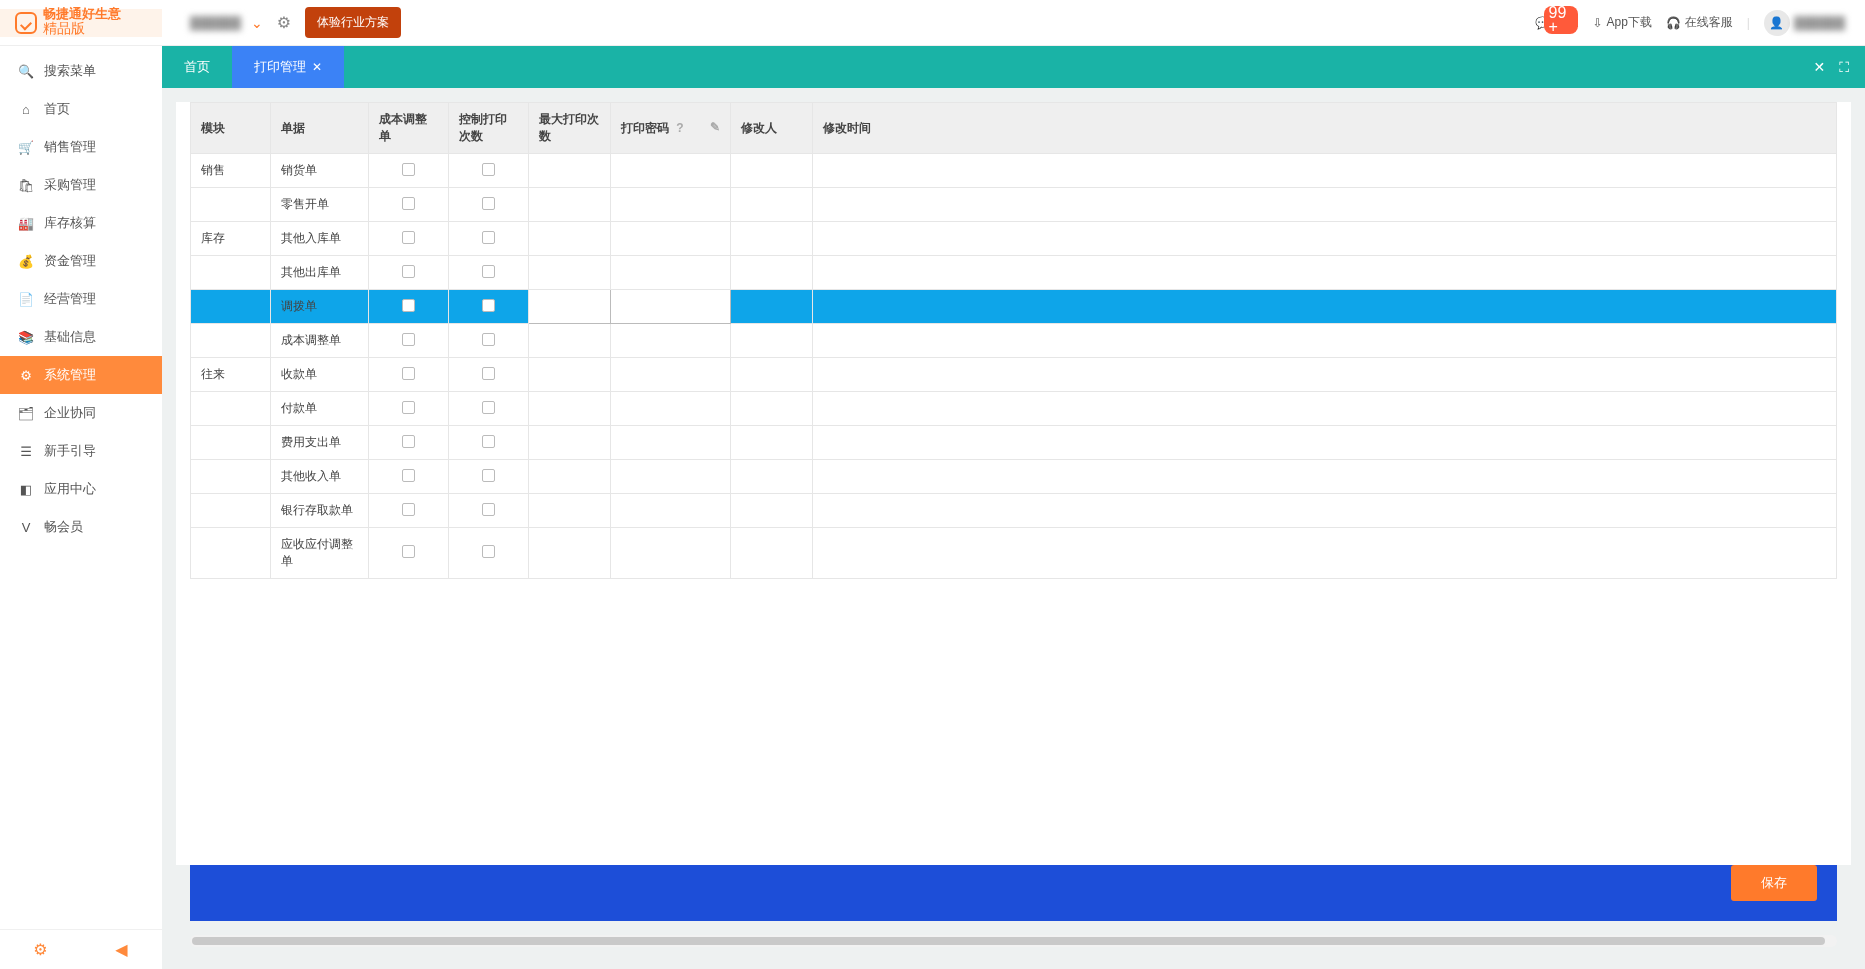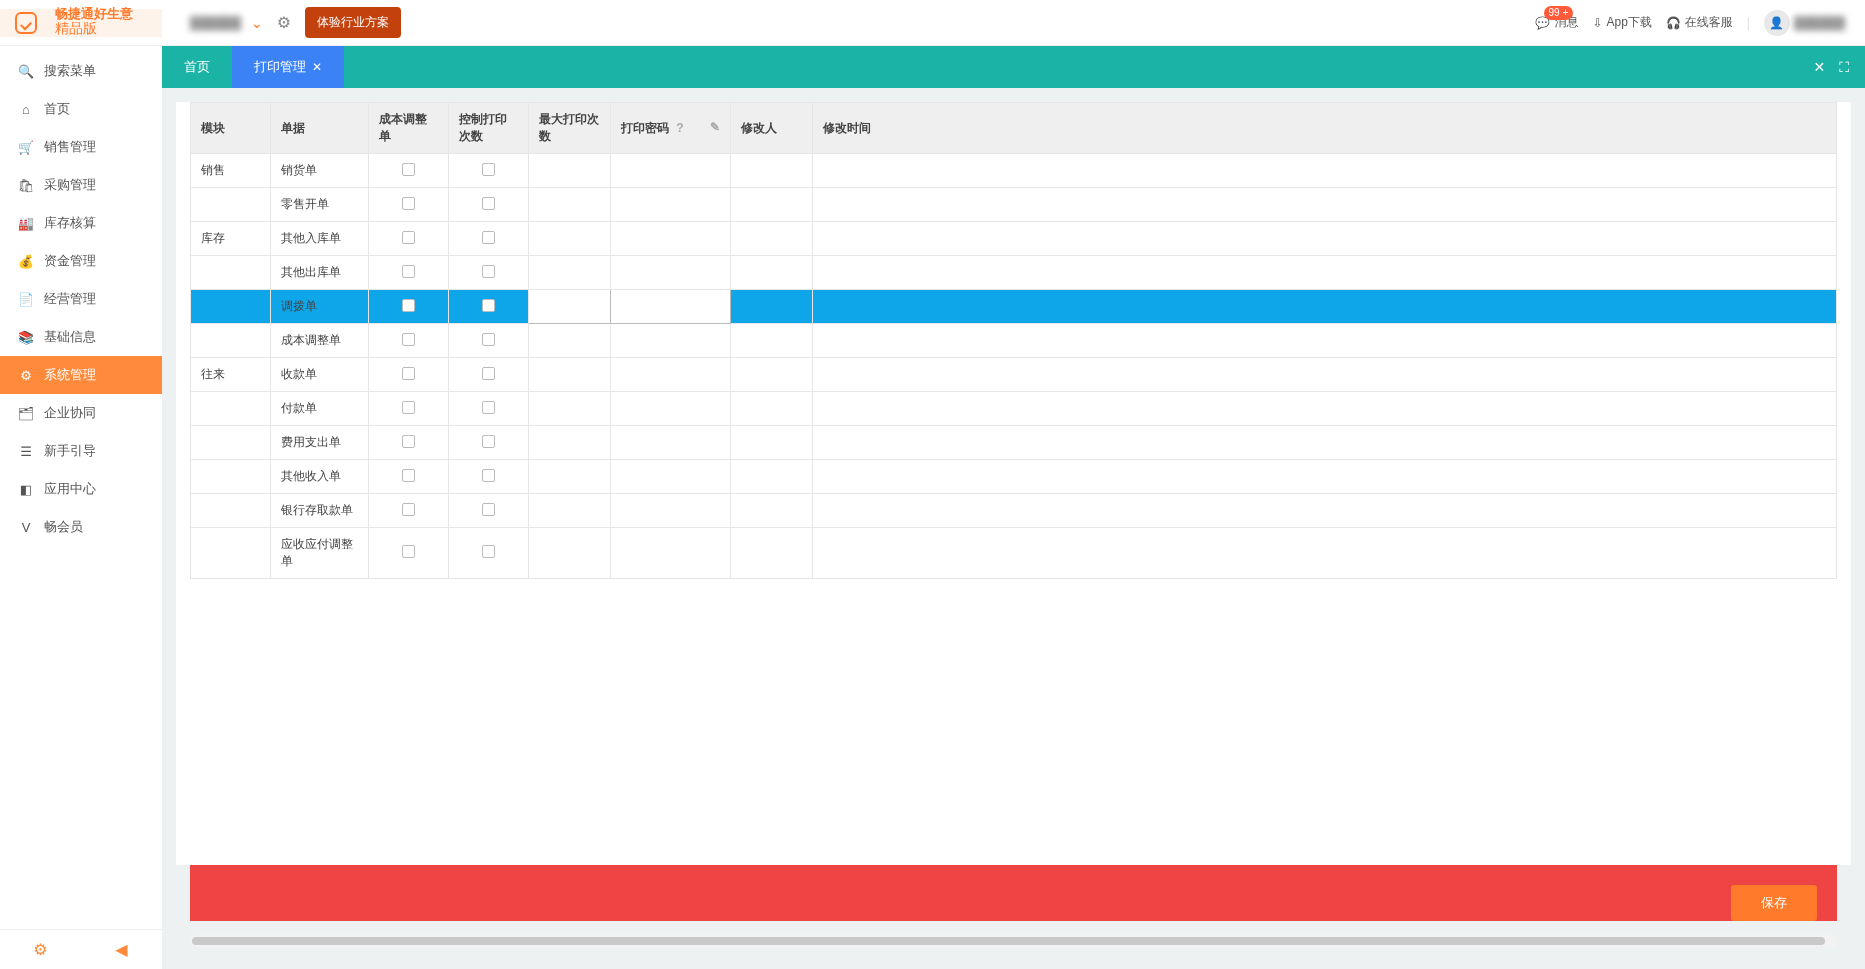--- a/index.html
+++ b/index.html
@@ -1,31 +1,31 @@
 <!DOCTYPE html>
 <html><head>
 <meta charset="utf-8">
 <style>
 * { margin: 0; padding: 0; box-sizing: border-box; }
 body { font-family: "Microsoft YaHei", Arial, sans-serif; font-size: 12px; color: #333; background: #fff; width: 1865px; height: 969px; overflow: hidden; }
 .app { display: flex; flex-direction: column; height: 100%; }
 .topbar { height: 46px; display: flex; align-items: center; padding: 0 20px 0 0; border-bottom: 1px solid #eee; }
-.logo { display: flex; align-items: center; width: 162px; background: #fef3ea; height: 28px; padding-left: 15px; gap: 18px; }
+.logo { display: flex; align-items: center; width: 162px; background: #fef3ea; height: 28px; padding-left: 15px; gap: 6px; }
 .logo-icon { width: 22px; height: 22px; border: 2px solid #ff7a2b; border-radius: 6px; position: relative; }
 .logo-icon::after { content:""; position:absolute; left:4px; top:7px; width:8px; height:5px; border:2px solid #ff7a2b; border-top:none; border-right:none; transform:rotate(-45deg);}
 .logo-text { color: #ff7a2b; font-size: 13px; font-weight: bold; line-height: 1; }
 .logo-sub { color: #ff7a2b; font-size: 14px; }
 .org-select { margin-left: 20px; display: flex; align-items: center; gap: 10px; padding: 4px 8px; }
 .org-blur { filter: blur(3px); color:#999; }
 .chev { color: #ff7a2b; font-size: 14px; }
 .gear { color:#888; font-size:16px; margin-left:6px;}
 .cta-btn { margin-left: 14px; background: #c2410c; color: #fff; border: none; padding: 7px 12px; border-radius: 4px; font-size: 12px; cursor: pointer; }
 .topbar-right { margin-left: auto; display: flex; align-items: center; gap: 14px; color:#555; }
 .tb-item { display:flex; align-items:center; gap:4px; position:relative; cursor:pointer;}
-.badge { position:absolute; top:-8px; left:8px; background:#ff5a3a; color:#fff; border-radius:8px; padding:0 5px; font-size:10px; line-height:14px;}
+.badge { position:absolute; top:-8px; left:8px; background:#ff5a3a; color:#fff; border-radius:8px; padding:0 5px; font-size:16px; line-height:14px;}
 .avatar { width:26px; height:26px; border-radius:50%; background:#e8e8e8; display:flex; align-items:center; justify-content:center; color:#bbb;}
 .blur-name { filter:blur(3px); color:#999;}
 .divider { color:#ddd; }
 
 .body { flex:1; display:flex; min-height:0; }
 .sidebar { width: 162px; background: #fff; display:flex; flex-direction:column; }
 .side-items { flex:1; padding-top:6px; }
 .side-item { display:flex; align-items:center; gap:10px; padding: 10px 18px; color:#555; cursor:pointer; font-size:13px;}
 .side-item.active { background:#ff8a3c; color:#fff; border-radius:0;}
 .side-item .ico { width:16px; display:inline-flex; justify-content:center; }
@@ -47,21 +47,21 @@
 .grid th { background:#efefef; font-weight:bold; }
 .col-module{width:80px;} .col-doc{width:98px;} .col-audit{width:80px; text-align:center;} .col-ctrl{width:80px; text-align:center;}
 .col-max{width:82px;} .col-pwd{width:120px;} .col-modifier{width:82px;} .col-time{}
 .grid td.center { text-align:center; }
 .chk { width:13px; height:13px; border:1px solid #bbb; border-radius:2px; display:inline-block; background:#fff;}
 .row-hl td { background:#0ea5e9; }
 .row-hl td.cell-input { background:#fff; border:1px solid #bbb;}
 .help-ico { margin-left:4px; color:#aaa;}
 .edit-ico { float:right; color:#aaa; cursor:pointer;}
 
-.footer { height:56px; background:#ef4444; margin:0 14px 14px 14px; display:flex; align-items:flex-end; justify-content:flex-end; padding:0 20px;}
+.footer { height:56px; background:#1d4ed8; margin:0 14px 14px 14px; display:flex; align-items:flex-start; justify-content:flex-end; padding:0 20px;}
 .save-btn { background:#ff7a2b; color:#fff; border:none; padding:9px 30px; font-size:13px; border-radius:3px; cursor:pointer;}
 .hscroll { height:12px; background:#f2f2f2; margin:0 14px 8px 14px; border-radius:6px; position:relative;}
 .hscroll::before{content:"";position:absolute;left:2px;top:2px;right:12px;bottom:2px;background:#c9c9c9;border-radius:4px;}
 </style>
 </head>
 <body>
 
 <div class="app">
 
   <div class="topbar">

